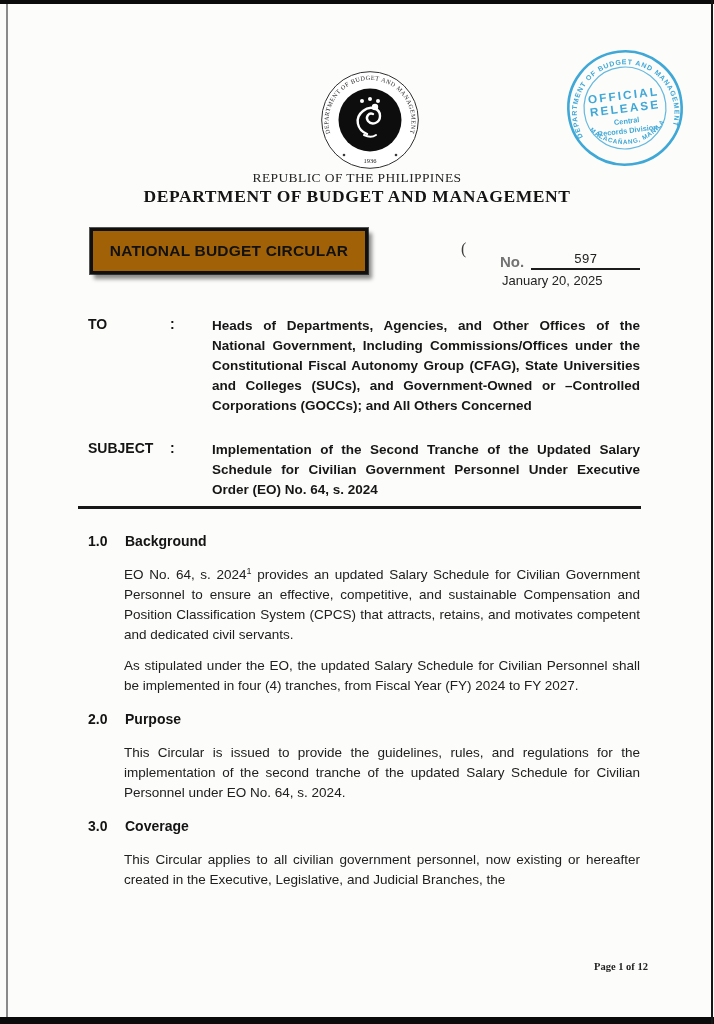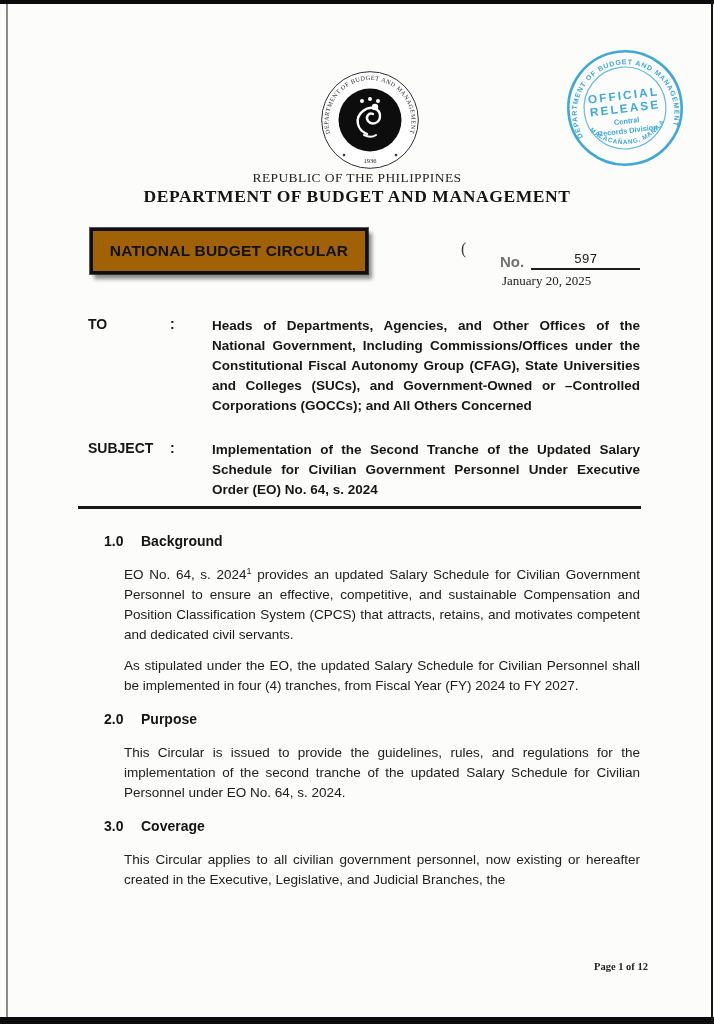--- a/index.html
+++ b/index.html
@@ -28,35 +28,35 @@
   .nbc-box{left:90px;top:228px;width:272px;height:40px;border:3px solid #101010;
     background:#a16207;box-shadow:4px 5px 4px rgba(0,0,0,.45),0 0 0 1px #555;
     display:flex;align-items:center;justify-content:center;
     font-weight:bold;font-size:15.5px;letter-spacing:.2px;color:#111;}
   .stray{left:461px;top:240px;font-family:"Liberation Serif",serif;font-size:16px;color:#3c3c3c;}
   .no-block{left:500px;top:252px;width:140px;font-size:13px;}
   .no-row{display:flex;align-items:flex-end;gap:7px;}
   .no-label{font-weight:bold;font-size:15px;color:#737373;}
   .no-line{flex:1;text-align:center;border-bottom:2px solid #1c1c1c;padding-bottom:1px;
     font-family:"Liberation Mono",monospace;font-size:13px;color:#222;}
-  .no-date{margin-top:3px;margin-left:2px;font-family:Liberation Serif, serif;font-size:13px;color:#222;}
+  .no-date{margin-top:3px;margin-left:2px;font-family:Liberation Sans, sans-serif;font-size:13px;color:#222;}
 
   
   .addr{left:88px;width:552px;display:grid;grid-template-columns:82px 42px 1fr;align-items:start;}
   .to-block{top:316px;}
   .subject-block{top:440px;}
   .addr-label{font-weight:bold;font-size:14px;color:#141414;}
   .addr-colon{font-weight:bold;font-size:14px;color:#141414;}
   .addr-body{font-weight:bold;font-size:13.5px;line-height:20px;text-align:justify;color:#161616;}
 
   .rule{left:78px;top:506px;width:563px;height:3px;background:#171717;}
 
   
   .content{left:88px;top:524px;width:552px;}
-  .sec-title{display:flex;margin:0 0 14px 16px;font-weight:bold;font-size:14px;line-height:19px;color:#141414;}
+  .sec-title{display:flex;margin:0 0 14px 0;font-weight:bold;font-size:14px;line-height:19px;color:#141414;}
   .sec-title.mt{margin-top:14px;}
   .sec-title.first{margin-top:8px;}
   .sec-num{width:37px;flex:0 0 37px;}
   .para{margin:0 0 11px 36px;width:516px;text-align:justify;font-size:13.5px;line-height:20px;color:#202020;}
   sup.fnref{font-size:9px;vertical-align:super;line-height:0;}
 
   
   .footnote{left:62px;top:912px;width:590px;}
   .fn-rule{width:166px;border-top:1.6px solid #3a3a3a;margin:0 0 5px 0;}
   .fn-text{font-family:"Liberation Serif",serif;font-size:10px;line-height:1.45;color:#2c2c2c;

